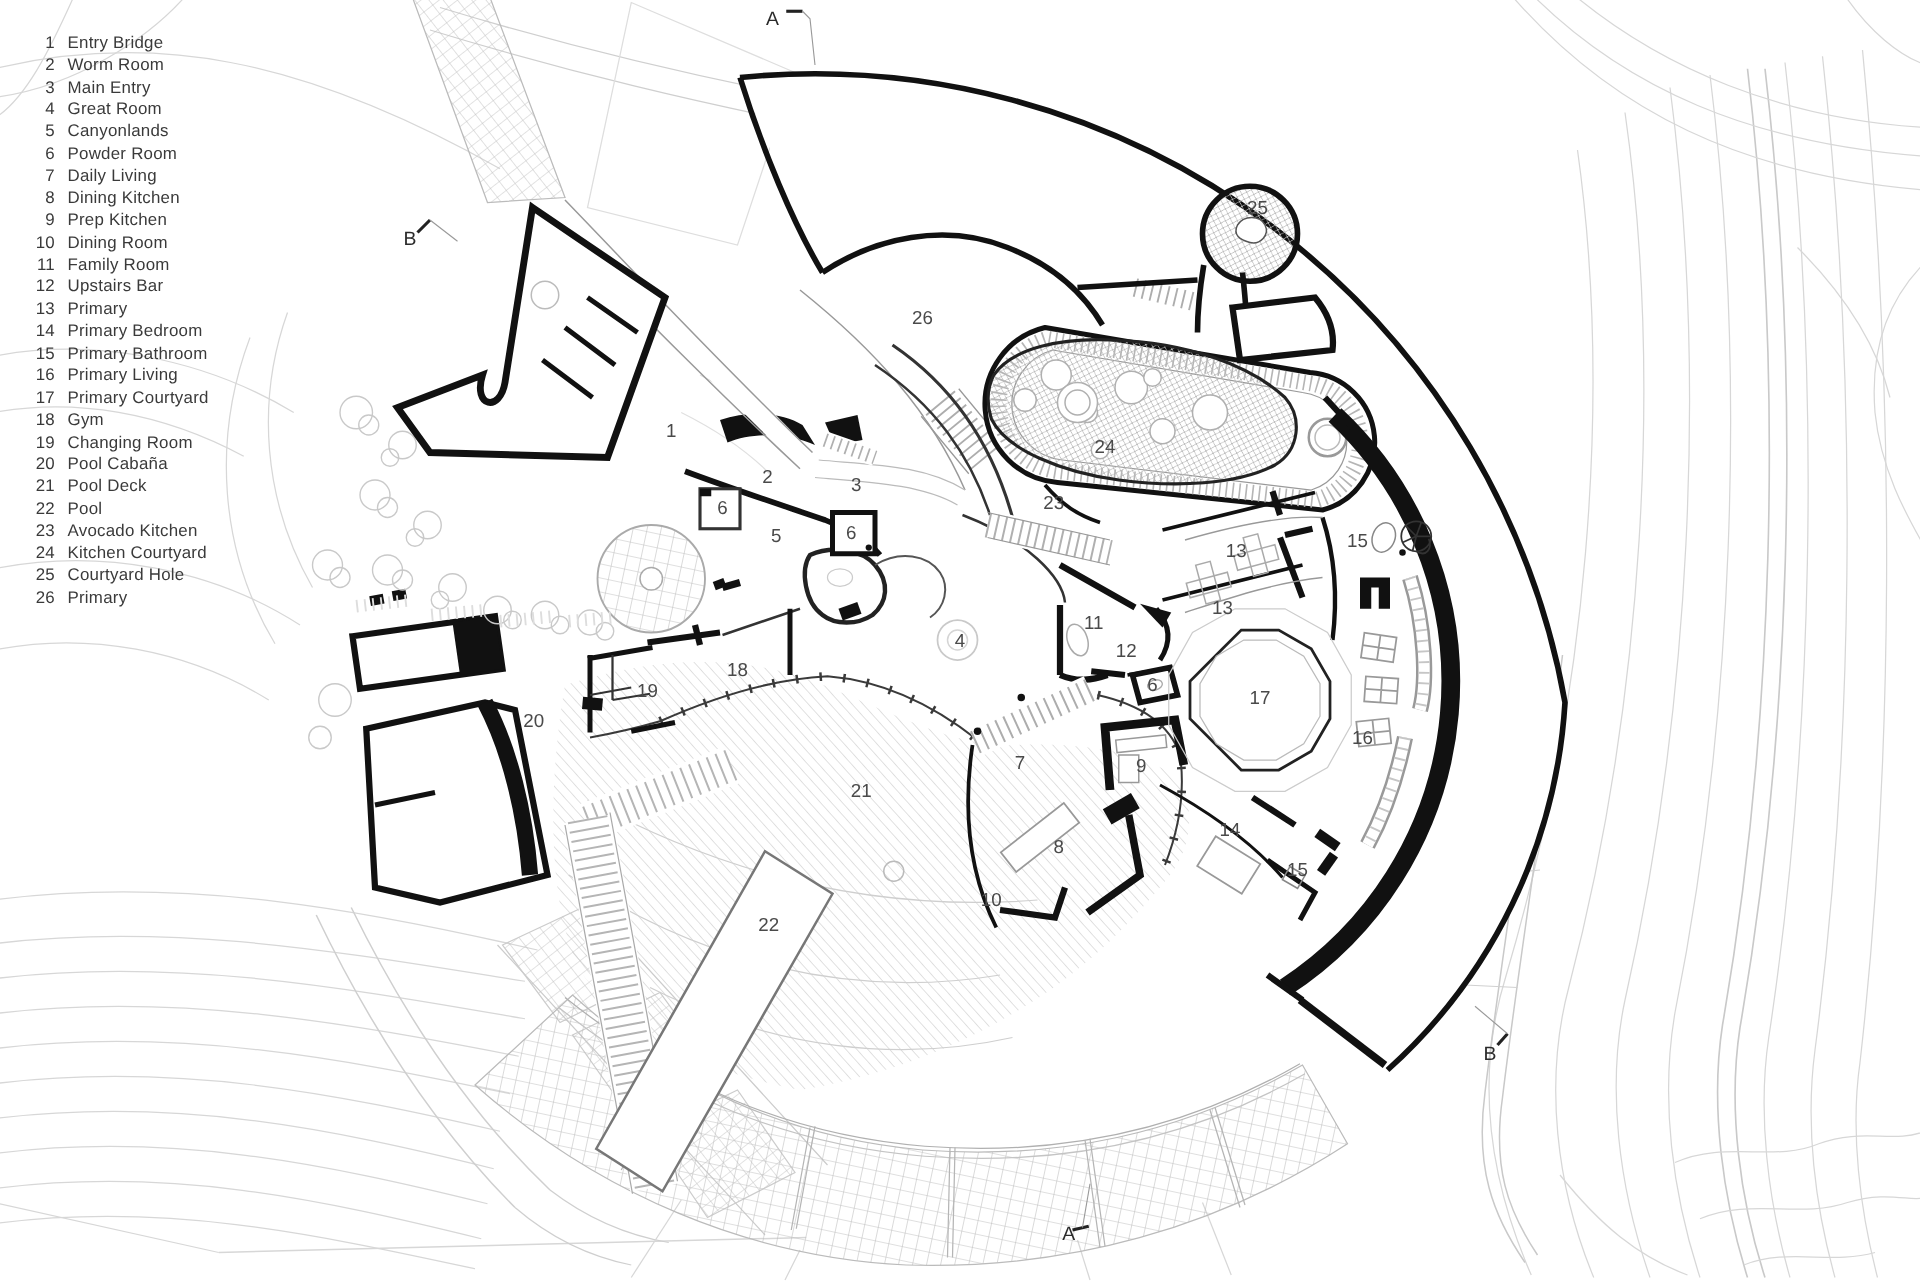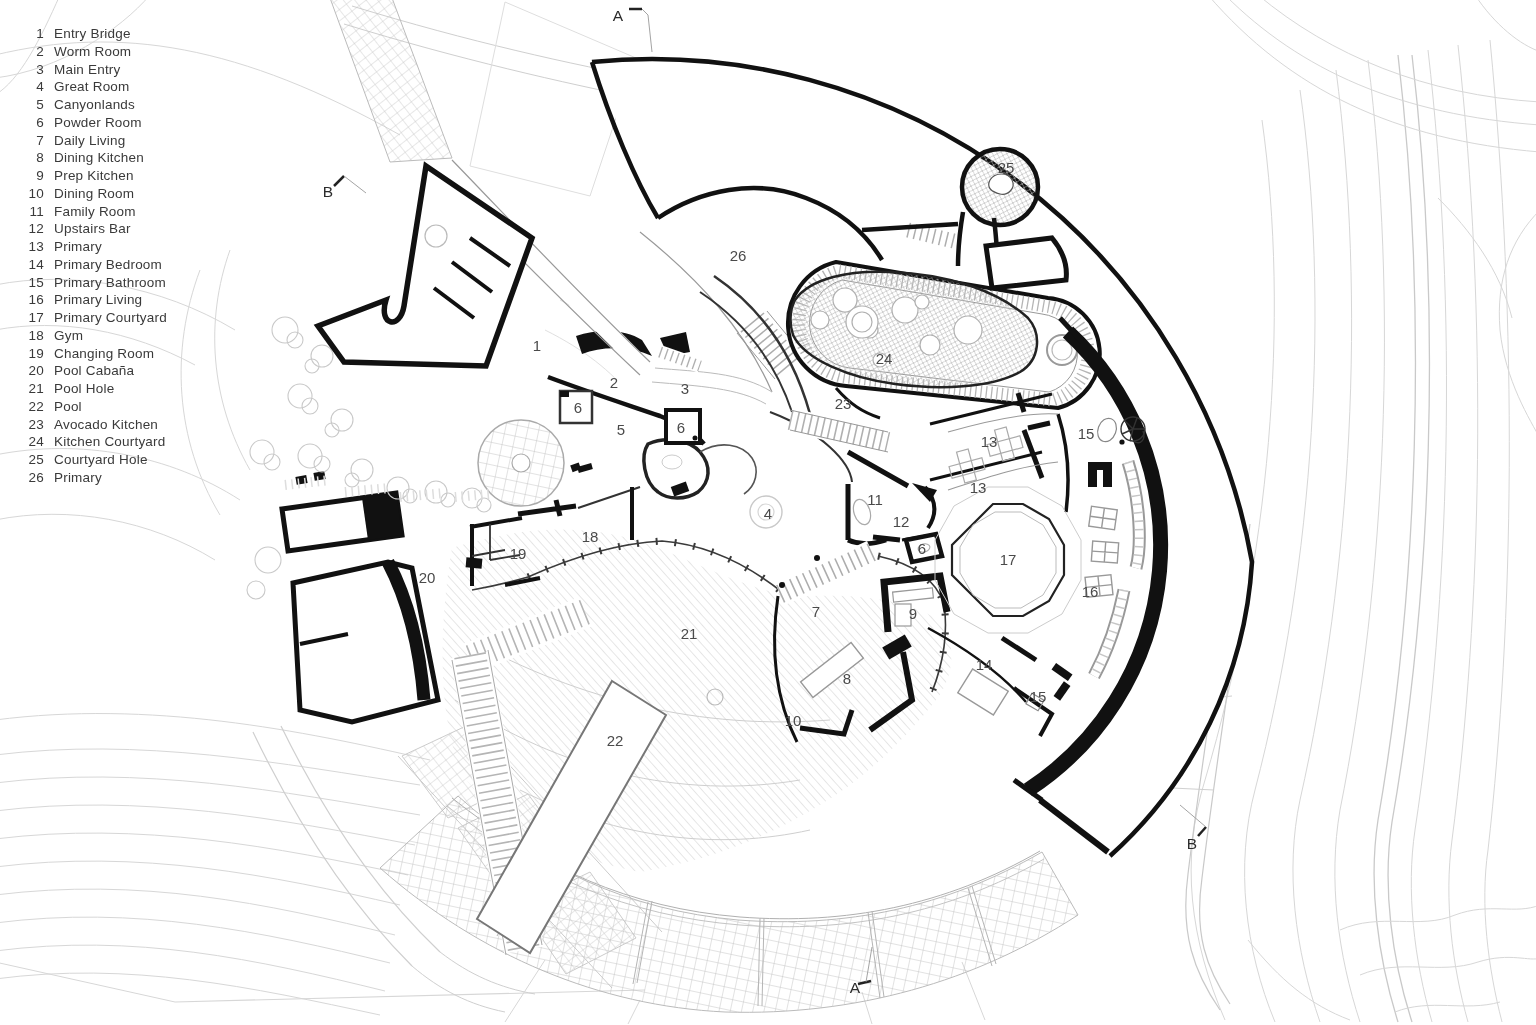--- a/index.html
+++ b/index.html
@@ -454,21 +454,21 @@
       <div class="legend-row">
         <span class="legend-num">19</span>
         <span>Changing Room</span>
       </div>
       <div class="legend-row">
         <span class="legend-num">20</span>
         <span>Pool Cabaña</span>
       </div>
       <div class="legend-row">
         <span class="legend-num">21</span>
-        <span>Pool Hole</span>
+        <span>Pool Deck</span>
       </div>
       <div class="legend-row">
         <span class="legend-num">22</span>
         <span>Pool</span>
       </div>
       <div class="legend-row">
         <span class="legend-num">23</span>
         <span>Avocado Kitchen</span>
       </div>
       <div class="legend-row">

